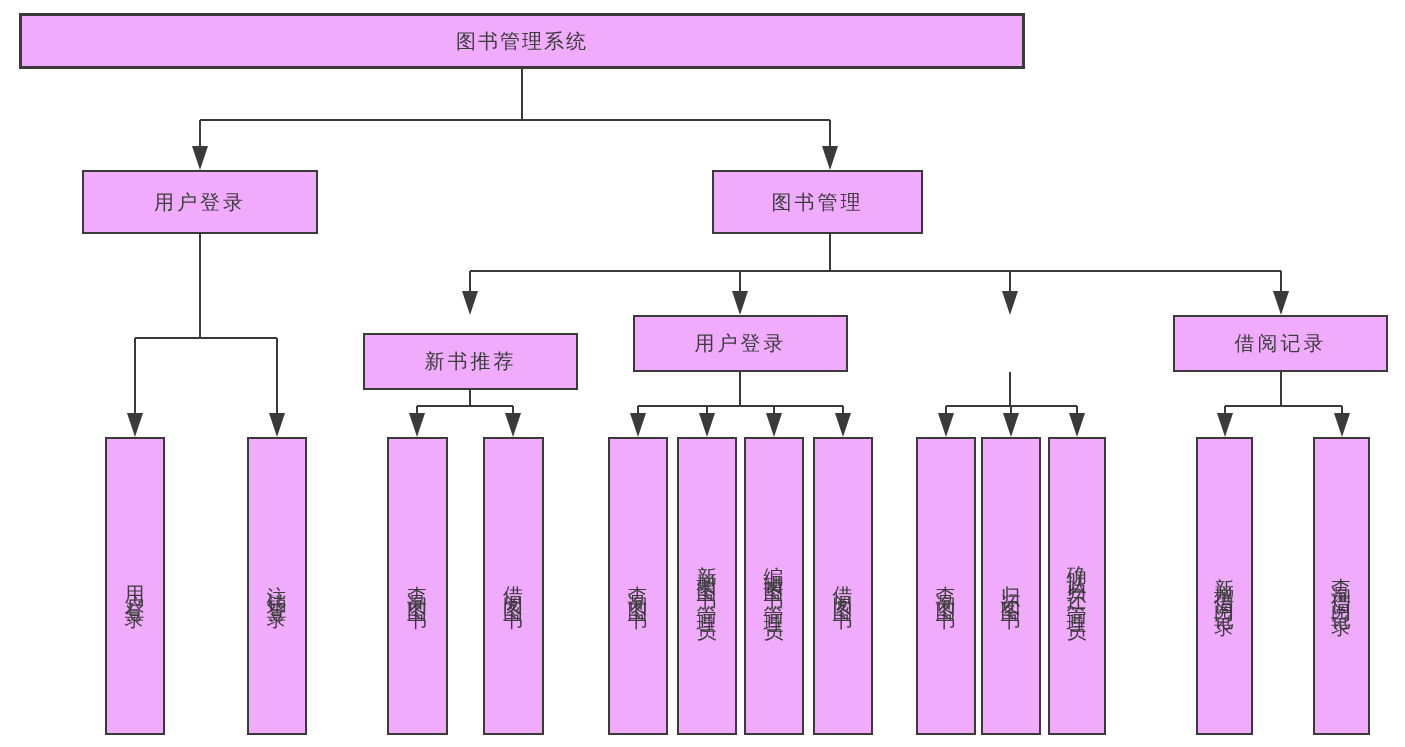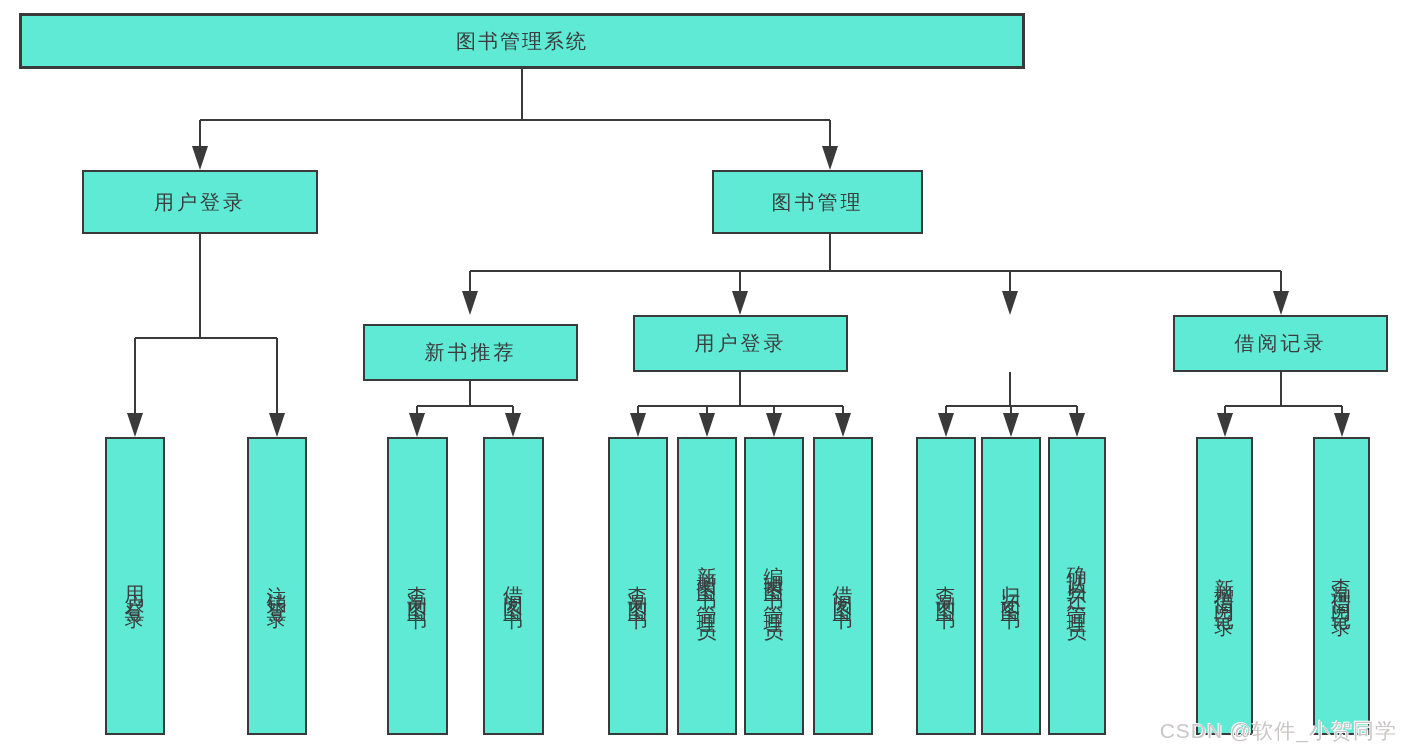--- a/index.html
+++ b/index.html
@@ -19,21 +19,21 @@
   }
   .wires {
     position: absolute;
     left: 0;
     top: 0;
     z-index: 1;
   }
   .node {
     position: absolute;
     box-sizing: border-box;
-    background: #5eead4;
+    background: #f0abfc;
     border: 2px solid #3a3a3a;
     display: flex;
     align-items: center;
     justify-content: center;
     z-index: 2;
     color: #3c3c3c;
   }
   .node.lvl {
     font-size: 20px;
     letter-spacing: 3px;
@@ -115,21 +115,21 @@
     <span>图书管理系统</span>
   </div>
 
   <div class="node lvl" style="left:82px;top:170px;width:236px;height:64px">
     <span>用户登录</span>
   </div>
   <div class="node lvl" style="left:712px;top:170px;width:211px;height:64px">
     <span>图书管理</span>
   </div>
 
-  <div class="node lvl" style="left:363px;top:324px;width:215px;height:57px">
+  <div class="node lvl" style="left:363px;top:333px;width:215px;height:57px">
     <span>新书推荐</span>
   </div>
   <div class="node lvl" style="left:633px;top:315px;width:215px;height:57px">
     <span>用户登录</span>
   </div>
   <div class="node lvl" style="left:1173px;top:315px;width:215px;height:57px">
     <span>借阅记录</span>
   </div>
 
   <div class="node leaf" style="left:105px;top:437px;width:60px;height:298px">
@@ -169,15 +169,14 @@
     <span>确认归还（管理员）</span>
   </div>
 
   <div class="node leaf" style="left:1196px;top:437px;width:57px;height:298px">
     <span>新增借阅记录</span>
   </div>
   <div class="node leaf" style="left:1313px;top:437px;width:57px;height:298px">
     <span>查询借阅记录</span>
   </div>
 
-  <div class="watermark">CSDN @软件_小贺同学</div>
 
 </div>
 
 </body></html>

